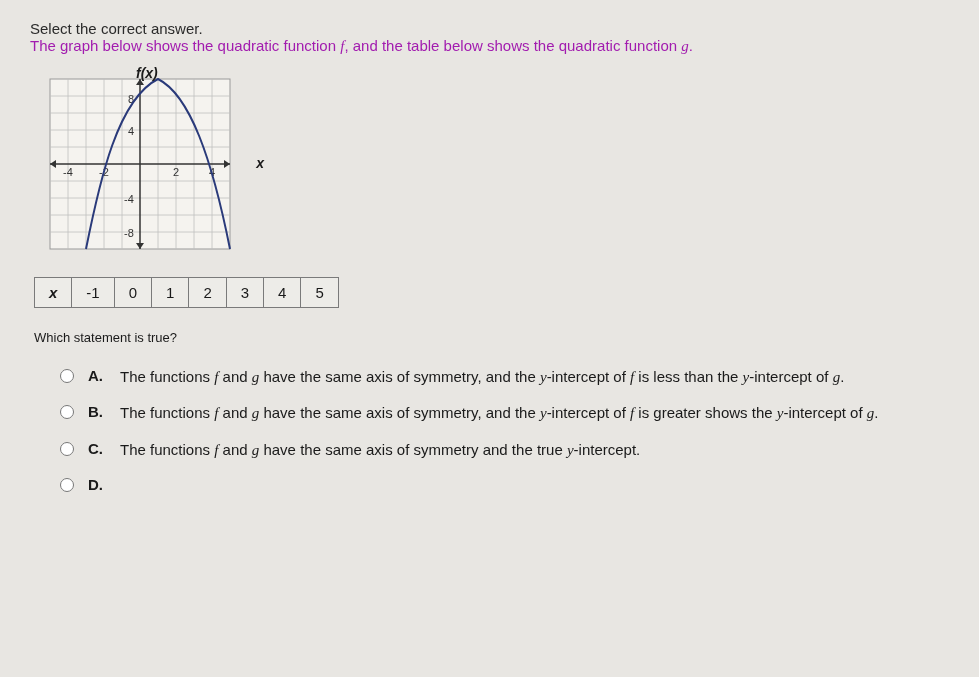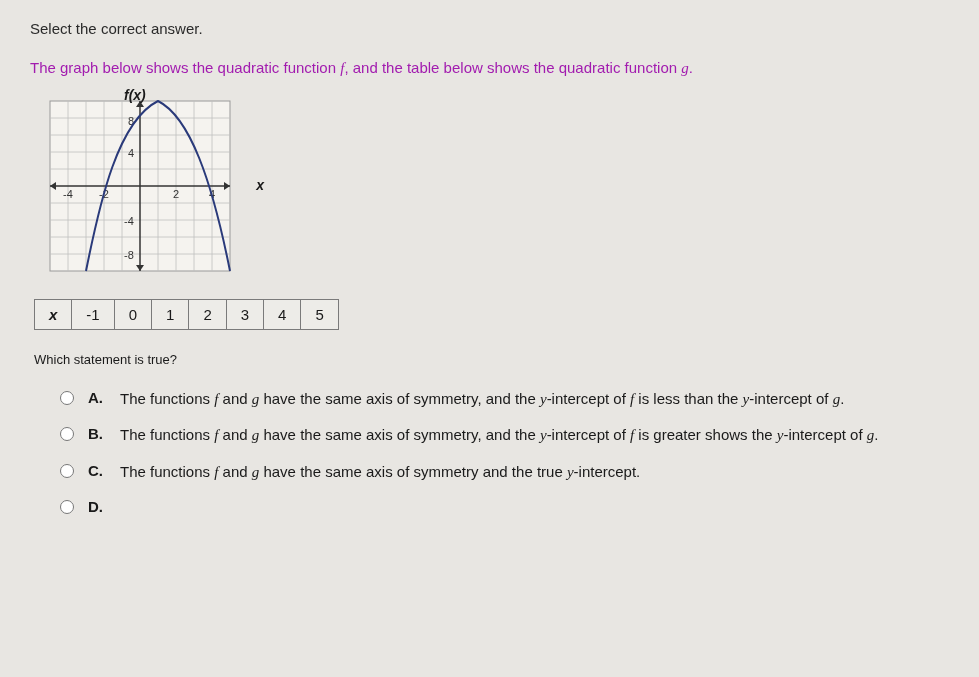--- a/index.html
+++ b/index.html
@@ -1,20 +1,20 @@
 <!DOCTYPE html>
 <html><head>
 <meta charset="utf-8">
 <style>
 *{box-sizing:border-box;margin:0;padding:0}
 body{font-family:Arial,Helvetica,sans-serif;background:#e8e6e2;width:979px;height:677px;padding:20px 30px;color:#1a1a1a;position:relative}
-.instruction{font-size:15px;margin-bottom:22px;color:#2a2a2a}
+.instruction{font-size:15px;color:#2a2a2a}
 .prompt{font-size:15px;margin-bottom:14px;color:#a21caf}
 .chart-wrap{position:relative;width:210px;height:190px;margin-bottom:18px;margin-left:10px}
-.yaxis-label{position:absolute;top:-4px;left:84px;font-weight:bold;font-style:italic;font-size:14px}
+.yaxis-label{position:absolute;top:-4px;left:96px;font-weight:bold;font-style:italic;font-size:14px}
 .xaxis-label{position:absolute;top:86px;right:-14px;font-weight:bold;font-style:italic;font-size:14px}
 svg.plot{display:block}
 table.data{border-collapse:collapse;margin:10px 0 22px 4px;font-size:15px}
 table.data td,table.data th{border:1px solid #7a7a7a;padding:6px 14px;text-align:center;font-weight:normal;background:#edece8}
 table.data th{font-style:italic;font-weight:bold}
 .question{font-size:13px;margin:10px 0 22px 4px}
 .options{margin-left:30px}
 .option{display:flex;align-items:flex-start;margin-bottom:16px;font-size:15px}
 .option input{margin-top:2px;margin-right:14px;width:14px;height:14px}
 .option .letter{font-weight:bold;margin-right:14px;min-width:18px}

